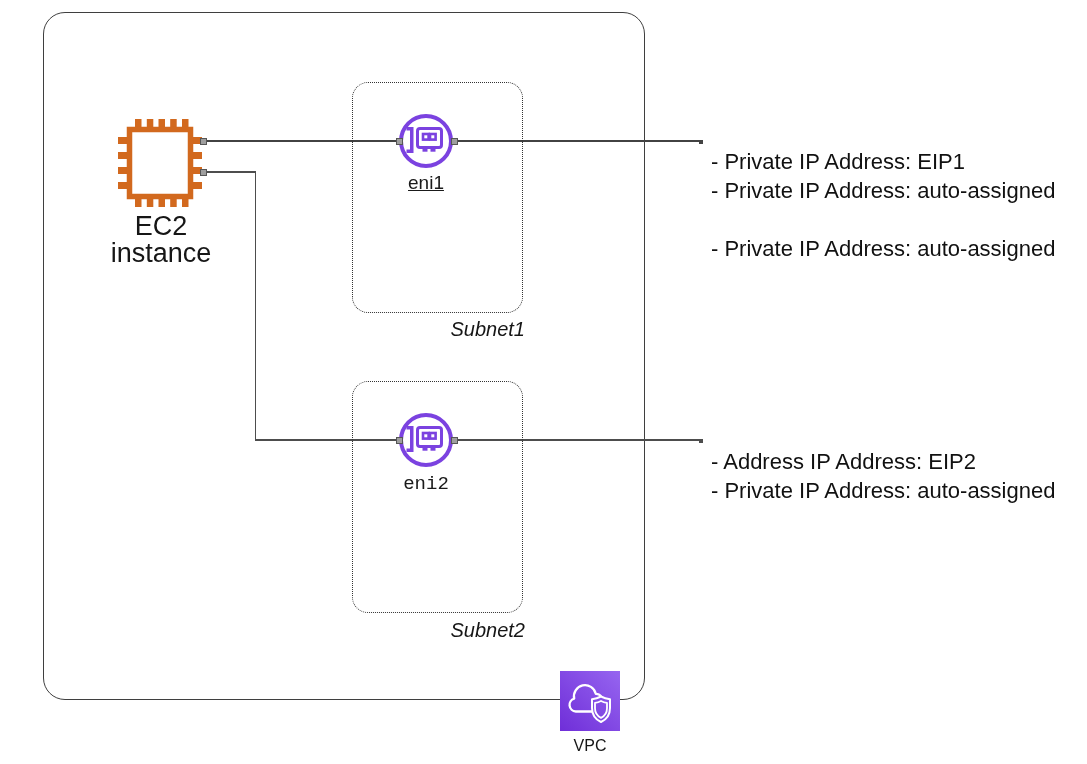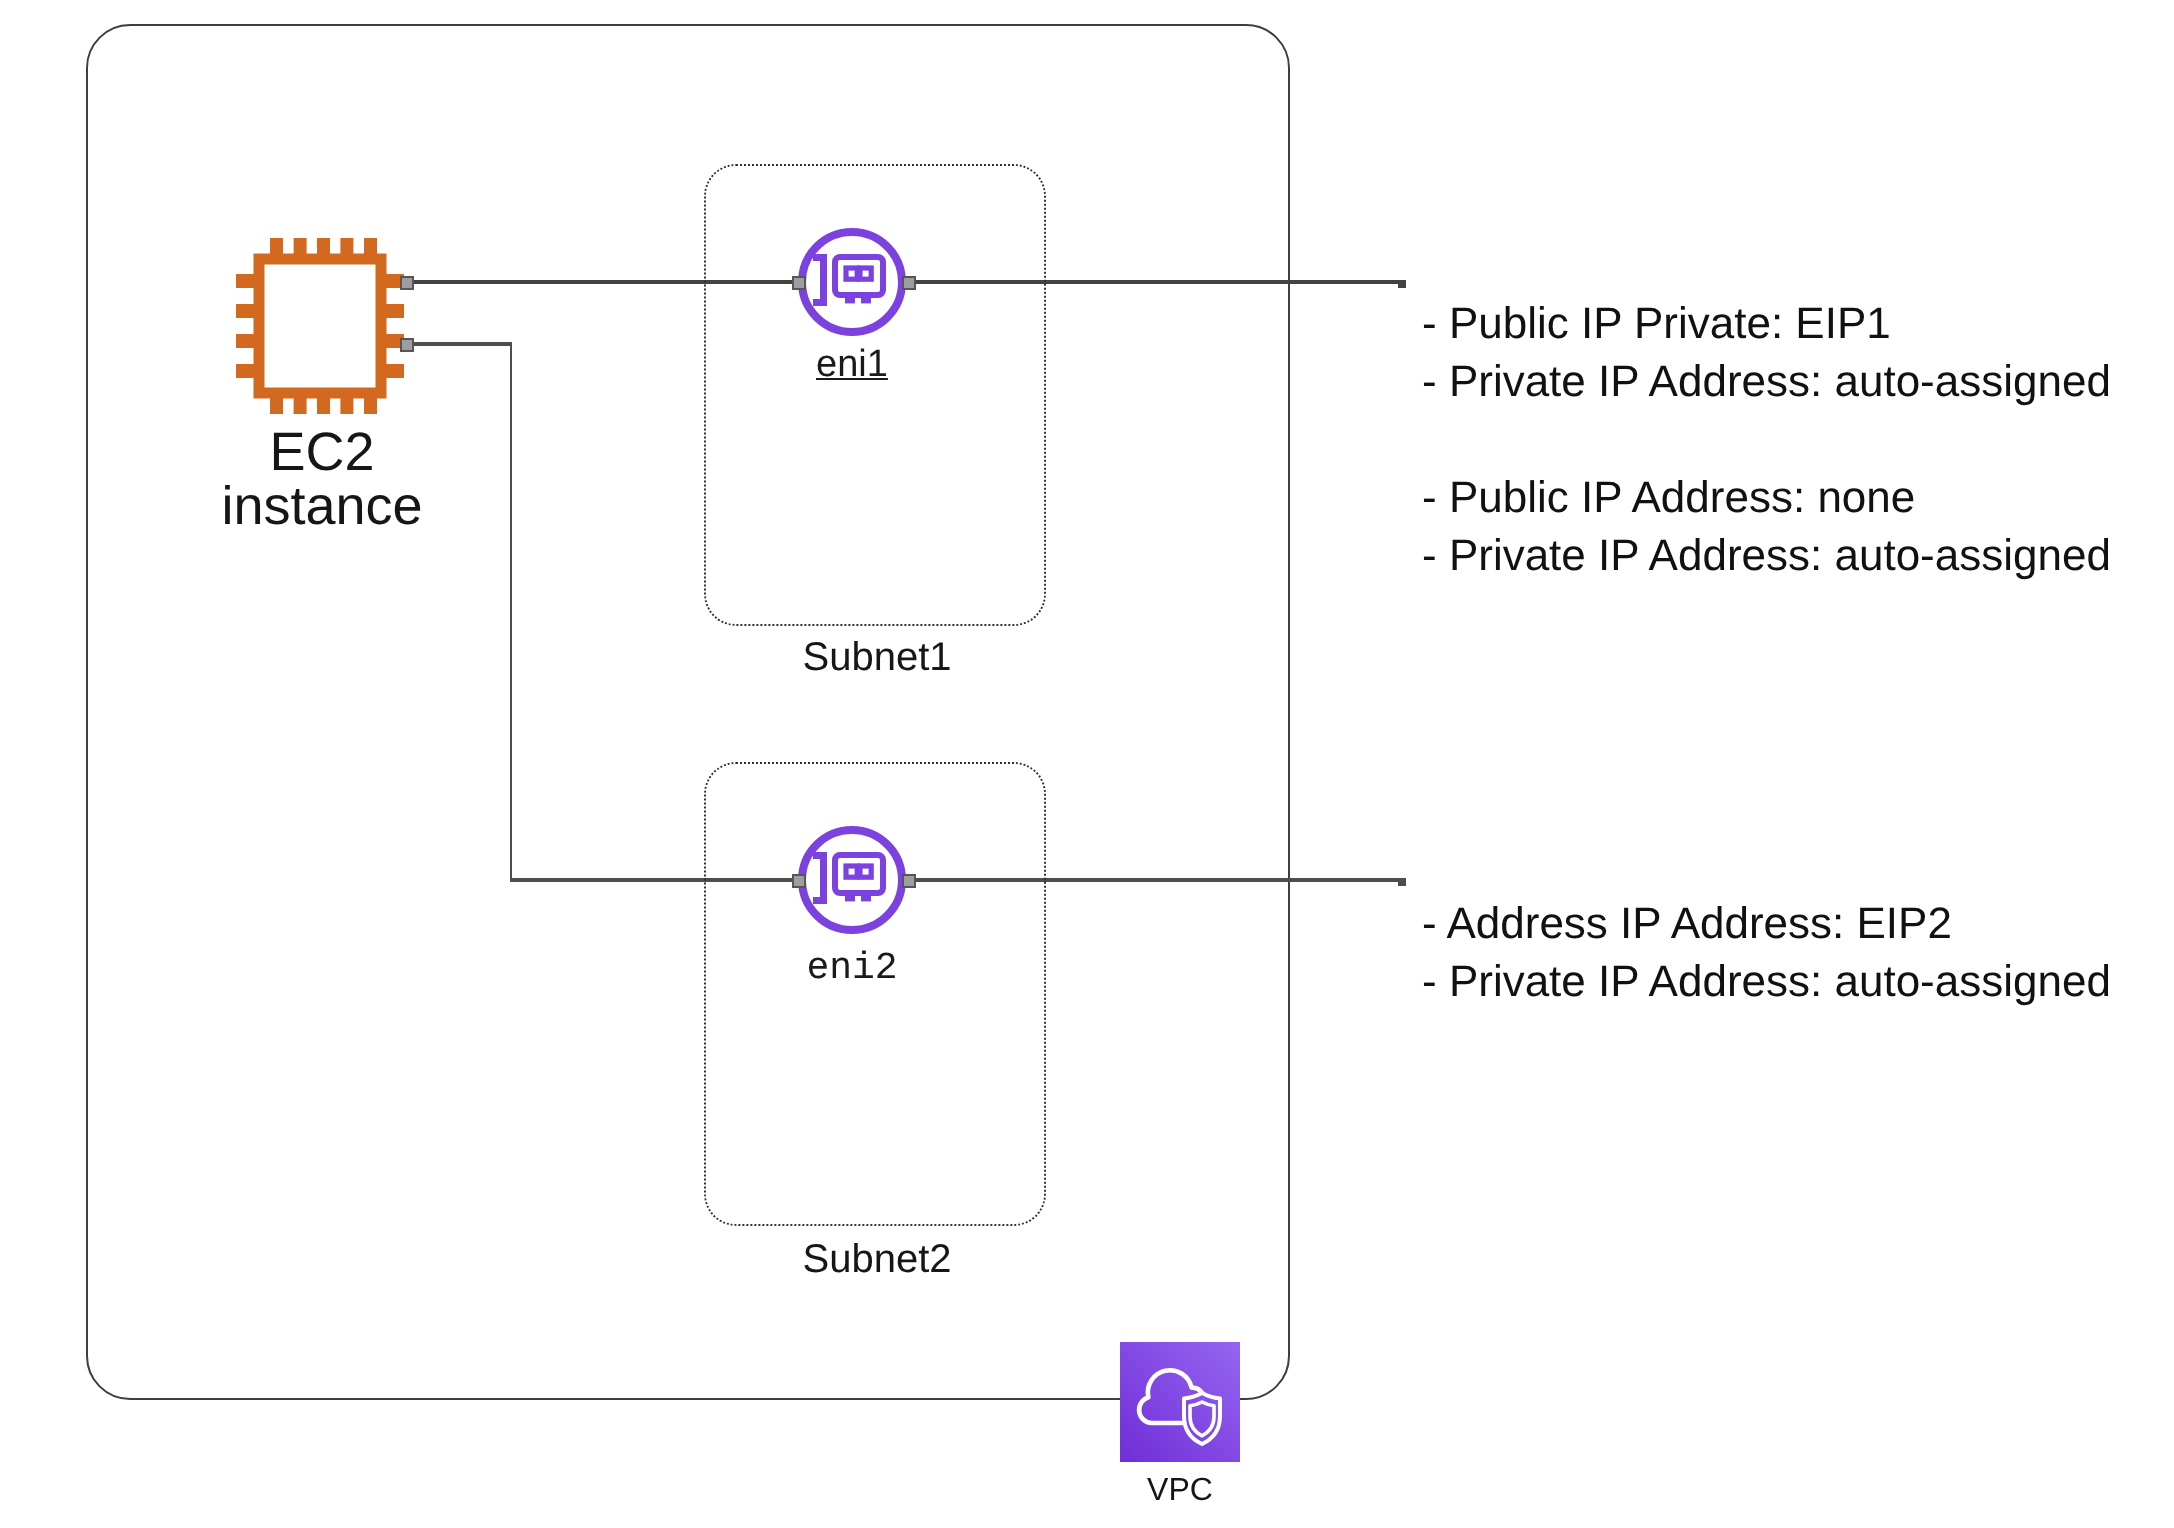--- a/index.html
+++ b/index.html
@@ -52,22 +52,22 @@
   
   .node-label {
     font-size: 27px;
     line-height: 27px;
     text-align: center;
     color: #161616;
     white-space: nowrap;
   }
   .eni-label { font-size: 19px; line-height: 24px; text-align: center; }
   .subnet-label {
-    width: 173px; text-align: center;
-    font-size: 20px; line-height: 24px; color: #161616;
+    width: 173px; text-align: right;
+    font-size: 20px; line-height: 24px; color: #161616; font-style: italic;
   }
   #ec2-label   { left: 101px; top: 213px; width: 120px; }
   #eni1-label  { left: 391px; top: 171px; width: 70px; text-decoration: underline; }
   #eni2-label  { left: 391px; top: 472px; width: 70px; font-family: Liberation Mono, monospace; }
   #subnet1-label { left: 352px; top: 317px; }
   #subnet2-label { left: 352px; top: 618px; }
   #vpc-label   { left: 558px; top: 732px; width: 64px; font-size: 16px; }
 
   
   .annot {
@@ -175,25 +175,24 @@
     <div>EC2</div>
     <div>instance</div>
   </div>
   <div class="abs eni-label" id="eni1-label">eni1</div>
   <div class="abs eni-label" id="eni2-label">eni2</div>
   <div class="abs subnet-label" id="subnet1-label">Subnet1</div>
   <div class="abs subnet-label" id="subnet2-label">Subnet2</div>
   <div class="abs node-label" id="vpc-label">VPC</div>
 
   <div class="abs annot" id="annot-eni1-a">
-    <div>- Public IP Private: EIP1</div>
+    <div>- Private IP Address: EIP1</div>
     <div>- Private IP Address: auto-assigned</div>
   </div>
   <div class="abs annot" id="annot-eni1-b">
-    <div>- Public IP Address: none</div>
     <div>- Private IP Address: auto-assigned</div>
   </div>
   <div class="abs annot" id="annot-eni2">
     <div>- Address IP Address: EIP2</div>
     <div>- Private IP Address: auto-assigned</div>
   </div>
 
 </div>
 
 </body></html>

